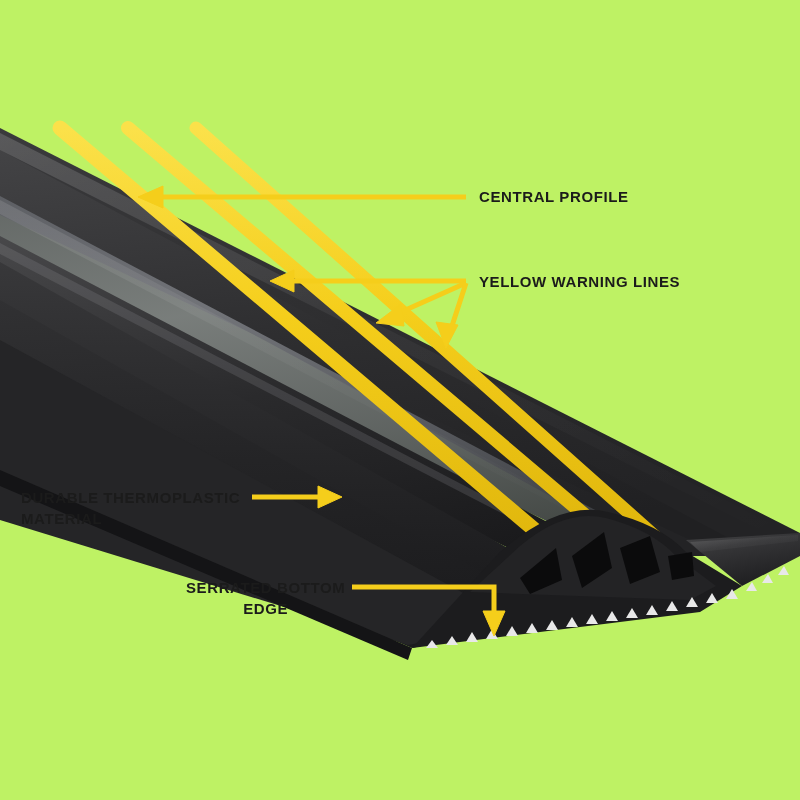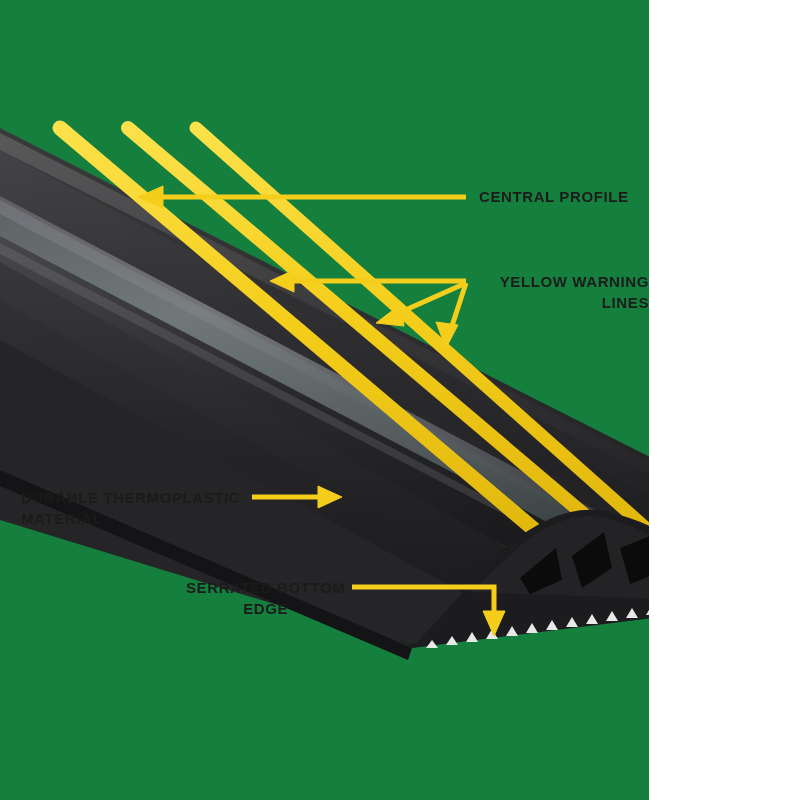--- a/index.html
+++ b/index.html
@@ -2,23 +2,23 @@
 <html><head>
 <meta charset="utf-8">
 <style>
   html, body {
     margin: 0;
     padding: 0;
     background: #ffffff;
   }
   #stage {
     position: relative;
-    width: 649px;
+    width: 800px;
     height: 800px;
-    background: #15803d;
+    background: #bef264;
     overflow: hidden;
     font-family: "Liberation Sans", sans-serif;
   }
   #art {
     position: absolute;
     left: 0;
     top: 0;
     width: 800px;
     height: 800px;
   }
@@ -27,21 +27,21 @@
     color: #1b1b1b;
     font-family: "Liberation Sans", sans-serif;
     font-weight: bold;
     font-size: 15px;
     letter-spacing: 0.6px;
     line-height: 21px;
     white-space: pre-line;
     text-transform: uppercase;
   }
   #label-central-profile { left: 479px; top: 186px; }
-  #label-yellow-warning-lines { left: 492px; top: 271px; text-align: right; }
+  #label-yellow-warning-lines { left: 479px; top: 271px; text-align: right; }
   #label-durable-material { left: 21px; top: 487px; }
   #label-serrated-bottom-edge { left: 186px; top: 577px; text-align: center; }
 </style>
 </head>
 <body>
 
 <div id="stage">
 
   <svg id="art" viewBox="0 0 800 800">
     <defs>

